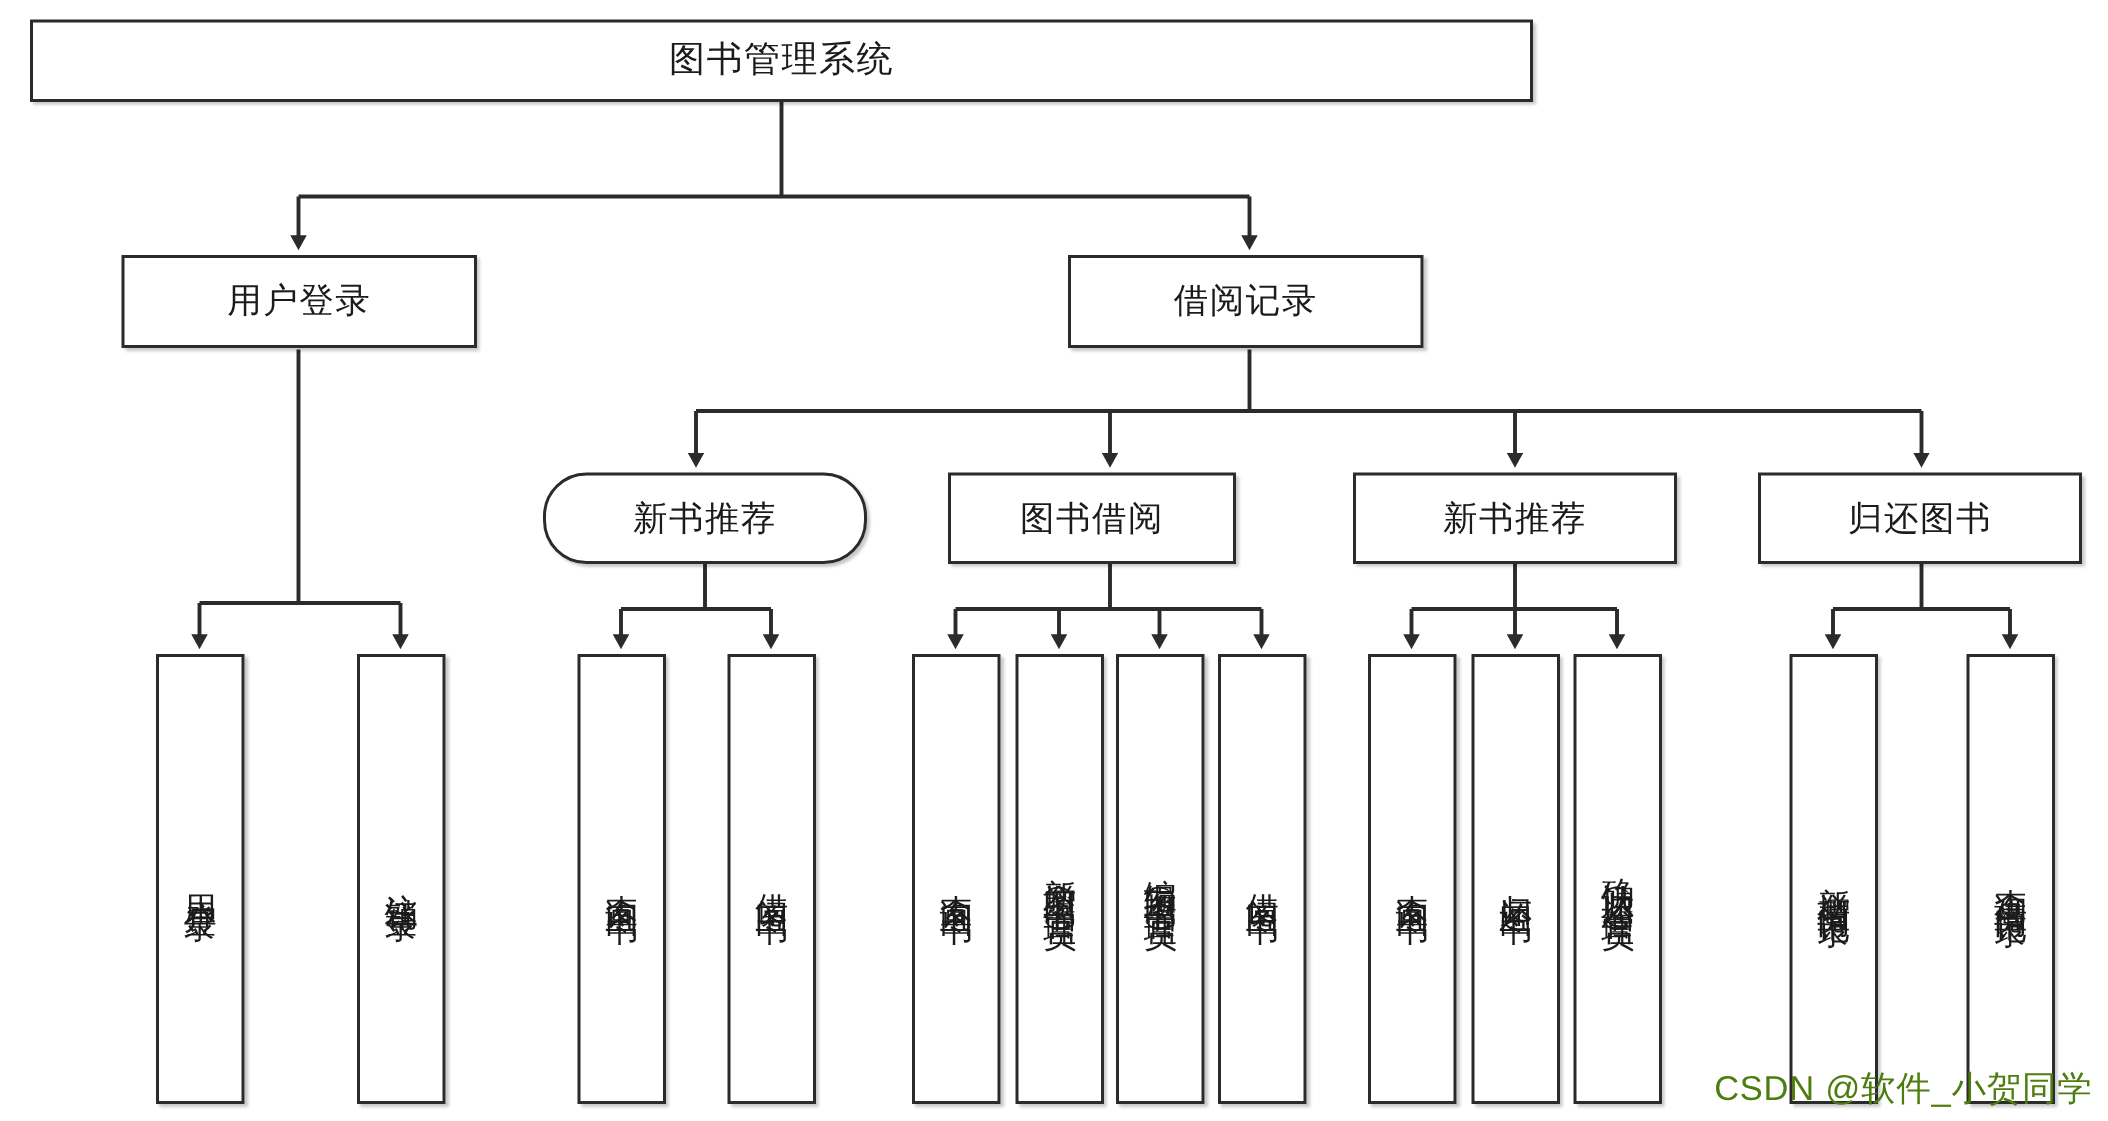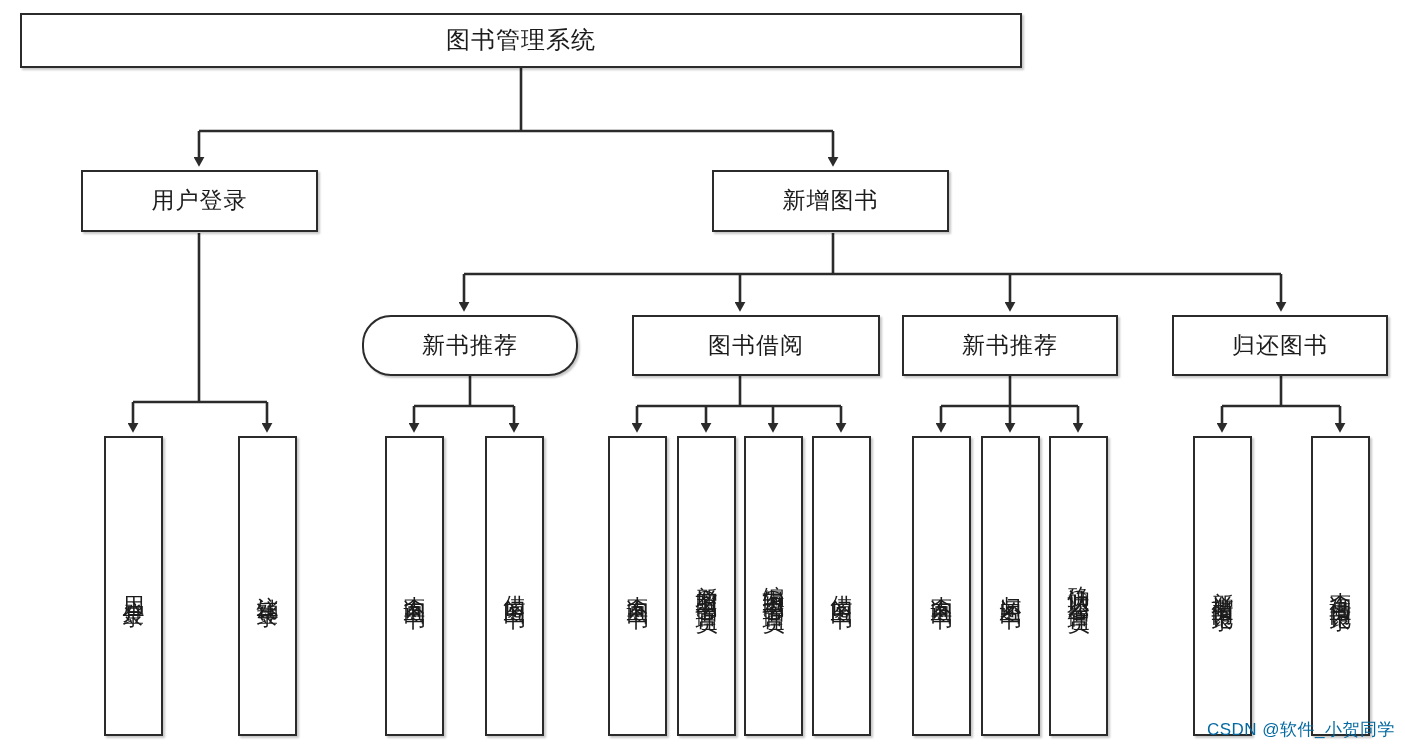--- a/index.html
+++ b/index.html
@@ -63,22 +63,22 @@
     font-size: 22px;
     line-height: 1.0;
     letter-spacing: 4px;
     white-space: normal;
     max-height: 100%;
   }
   .watermark {
     position: absolute;
     right: 10px;
     bottom: 6px;
-    font-size: 17px;
-    color: #0369a1;
+    font-size: 23px;
+    color: #4d7c0f;
     letter-spacing: 0.5px;
     z-index: 5;
     white-space: nowrap;
   }
 </style>
 </head>
 <body>
 
 <div id="canvas">
 
@@ -135,28 +135,28 @@
 
   <div class="node root h" style="left:20px; top:13px; width:1002px; height:55px;">
     <span class="label">图书管理系统</span>
   </div>
 
   <div class="node h" style="left:81px; top:170px; width:237px; height:62px;">
     <span class="label">用户登录</span>
   </div>
 
   <div class="node h" style="left:712px; top:170px; width:237px; height:62px;">
-    <span class="label">新增图书</span>
+    <span class="label">借阅记录</span>
   </div>
 
   <div class="node h" style="left:362px; top:315px; width:216px; height:61px;border-radius:29px;">
     <span class="label">新书推荐</span>
   </div>
 
-  <div class="node h" style="left:632px; top:315px; width:248px; height:61px;">
+  <div class="node h" style="left:632px; top:315px; width:192px; height:61px;">
     <span class="label">图书借阅</span>
   </div>
 
   <div class="node h" style="left:902px; top:315px; width:216px; height:61px;">
     <span class="label">新书推荐</span>
   </div>
 
   <div class="node h" style="left:1172px; top:315px; width:216px; height:61px;">
     <span class="label">归还图书</span>
   </div>

